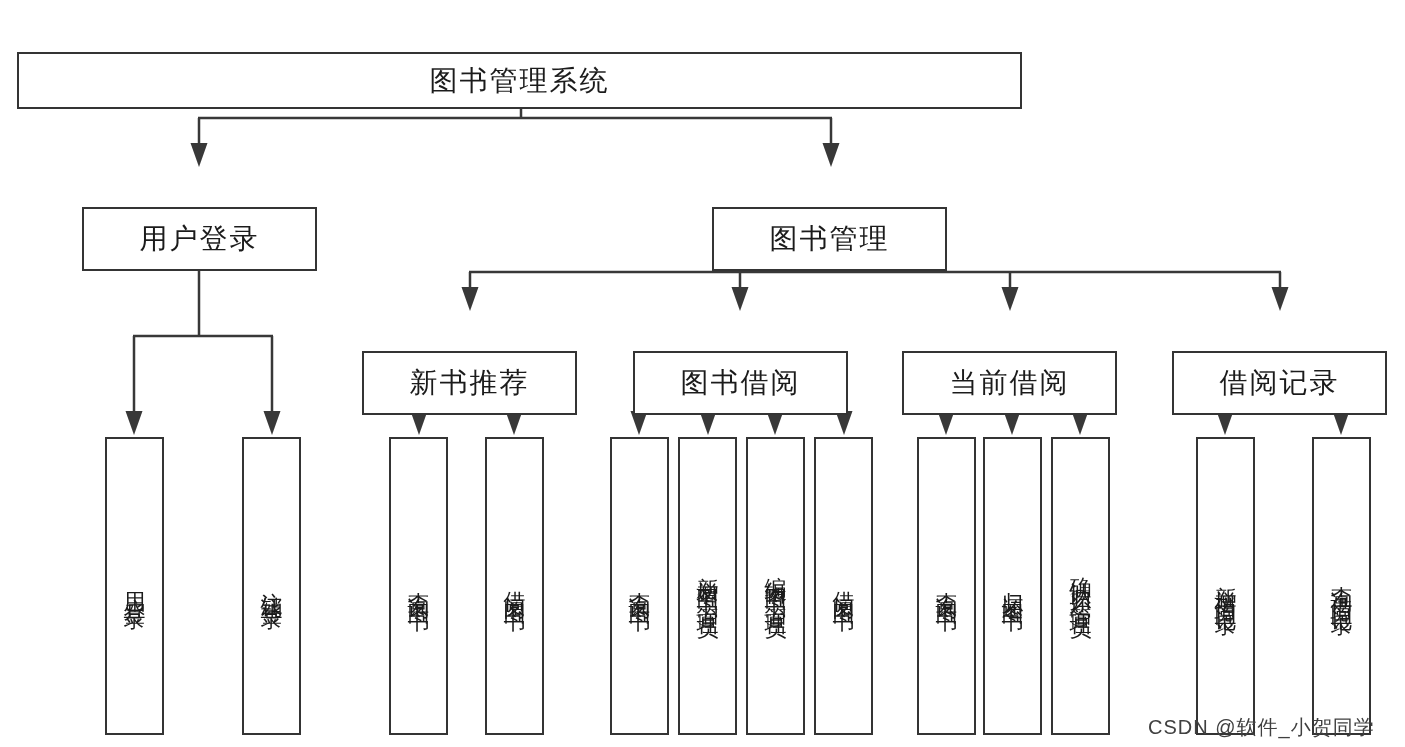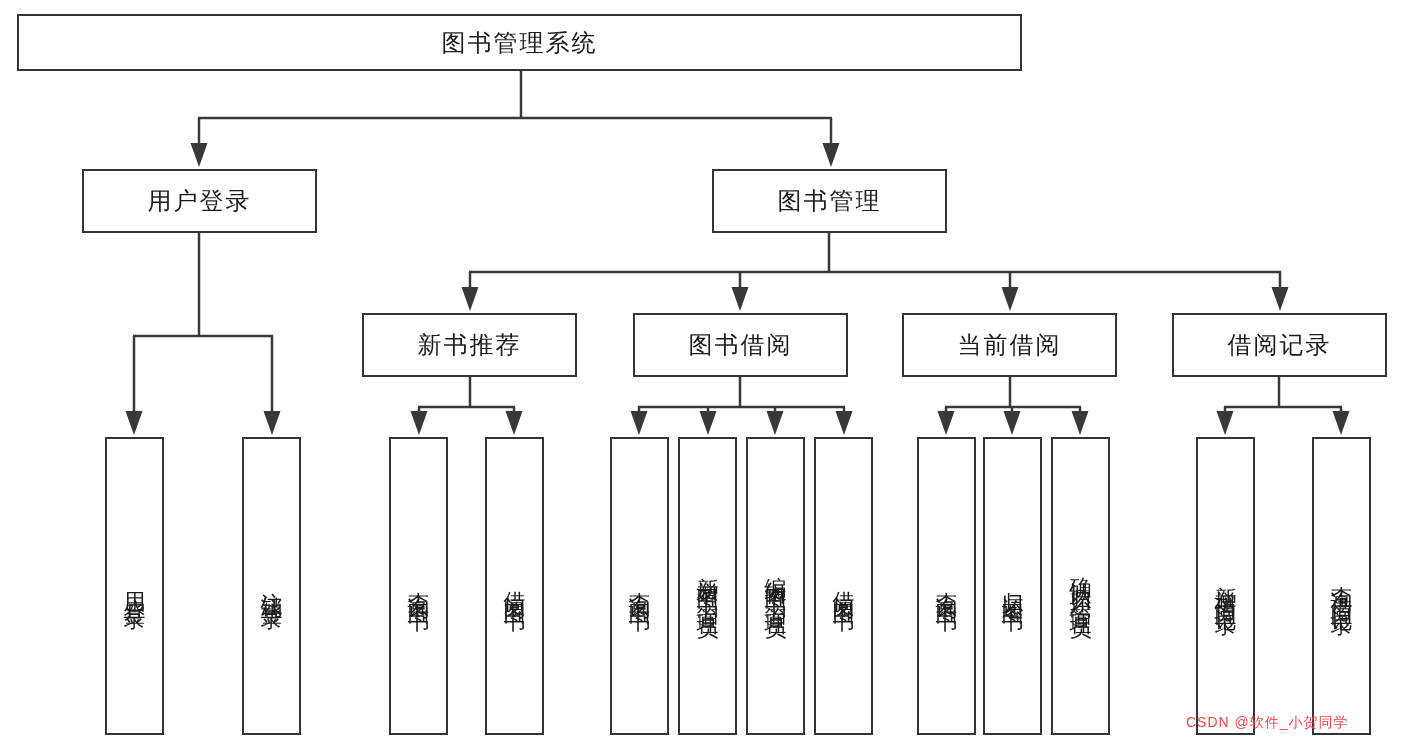--- a/index.html
+++ b/index.html
@@ -22,37 +22,38 @@
     box-sizing: border-box;
     background: #ffffff;
     border: 2.5px solid #343434;
     color: #1b1b1b;
     display: flex;
     align-items: center;
     justify-content: center;
     z-index: 2;
   }
   .h-node {
-    font-size: 24px;
+    font-size: 28px;
     letter-spacing: 2px;
     white-space: nowrap;
+    margin-top: 38px;
   }
   .v-node {
     writing-mode: vertical-rl;
     text-orientation: mixed;
     font-size: 22px;
     letter-spacing: 6px;
     line-height: 1;
   }
   .watermark {
     position: absolute;
-    left: 1186px;
+    left: 1148px;
     top: 714px;
-    font-size: 14px;
-    color: #ef4444;
+    font-size: 20px;
+    color: #404040;
     letter-spacing: 1px;
     white-space: nowrap;
     z-index: 5;
   }
 </style>
 </head>
 <body>
 
 <div class="stage">
 

